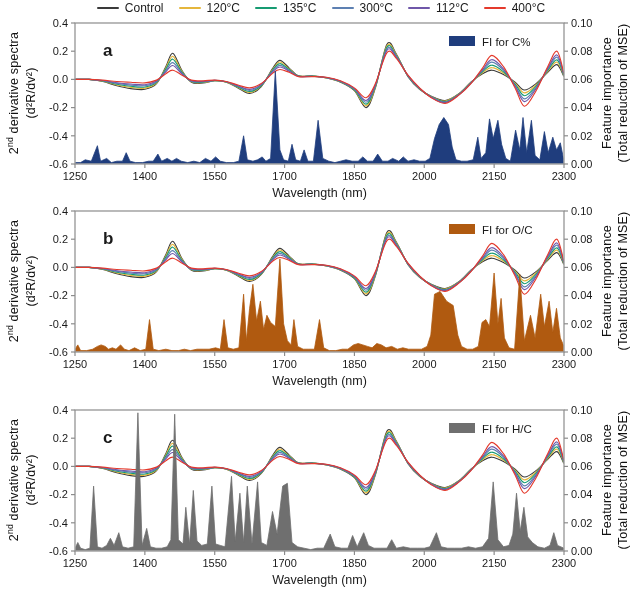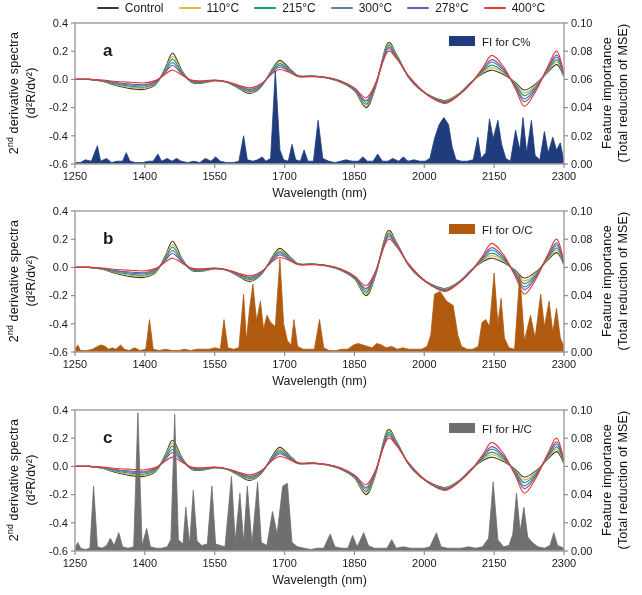--- a/index.html
+++ b/index.html
@@ -17,33 +17,33 @@
 <body>
 
 <div class="figure">
   <div class="top-legend" id="toplegend">
       <span class="lg-item">
         <span class="lg-line" style="background: rgb(58, 58, 58);"></span>
         <span>Control</span>
       </span>
       <span class="lg-item">
         <span class="lg-line" style="background: rgb(229, 182, 60);"></span>
-        <span>110°C</span>
+        <span>120°C</span>
       </span>
       <span class="lg-item">
         <span class="lg-line" style="background: rgb(23, 155, 114);"></span>
-        <span>215°C</span>
+        <span>135°C</span>
       </span>
       <span class="lg-item">
         <span class="lg-line" style="background: rgb(93, 128, 178);"></span>
         <span>300°C</span>
       </span>
       <span class="lg-item">
         <span class="lg-line" style="background: rgb(111, 87, 169);"></span>
-        <span>278°C</span>
+        <span>112°C</span>
       </span>
       <span class="lg-item">
         <span class="lg-line" style="background: rgb(228, 58, 44);"></span>
         <span>400°C</span>
       </span>
     </div>
   <svg id="chart" width="642" height="595">
       <g>
         <clipPath id="clip0">
           <rect x="75.5" y="23.5" width="488" height="140"></rect>

